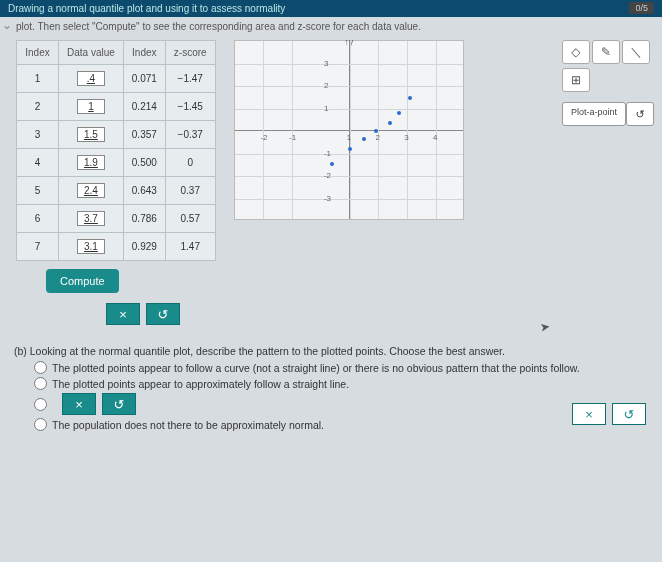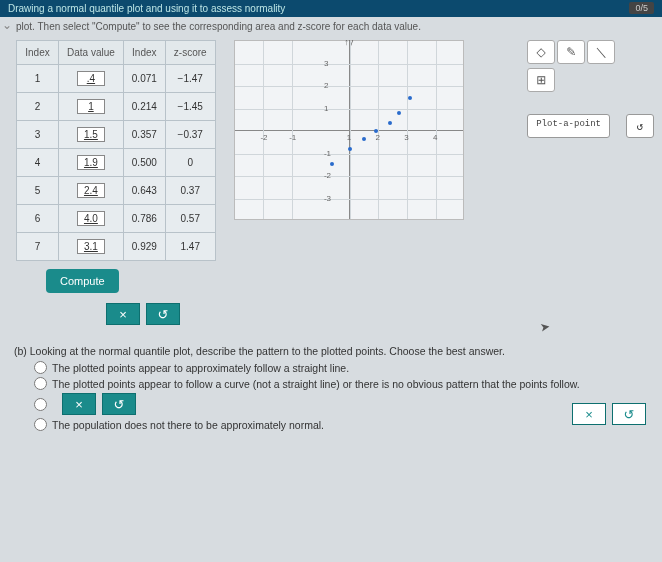--- a/index.html
+++ b/index.html
@@ -118,21 +118,21 @@
   }
   .tool-row { display: flex; gap: 2px;}
   .tool-btn {
     width: 28px; height: 24px;
     background: #fff;
     border: 1px solid #aaa;
     border-radius: 3px;
     display:flex;align-items:center;justify-content:center;
     font-size:12px;color:#555;cursor:pointer;
   }
-  .plot-point-row { display:flex; gap:16px; margin-top:18px;font-family:Liberation Mono, monospace;}
+  .plot-point-row { display:flex; gap:0; margin-top:6px;}
   .plot-point-btn {
     background:#fff;border:1px solid #999;border-radius:3px;
     padding:4px 8px;font-size:9px;color:#444;cursor:pointer;
   }
   .undo-small { width:28px;height:24px;background:#fff;border:1px solid #999;border-radius:3px;display:flex;align-items:center;justify-content:center;cursor:pointer;}
   .questions { padding: 10px 14px; font-size: 10.5px; color:#333;}
   .questions .q { margin: 6px 0 4px 0;}
   .opt { margin: 3px 0 3px 20px; display:flex; align-items:center; gap:5px;}
   .opt input[type=radio]{ cursor:pointer;}
   .inline-btns { display:inline-flex; gap:6px; margin-left:10px; vertical-align:middle;}
@@ -188,21 +188,21 @@
             <td>0</td>
           </tr>
           <tr>
             <td>5</td>
             <td class="inputcell"><span>2.4</span></td>
             <td>0.643</td>
             <td>0.37</td>
           </tr>
           <tr>
             <td>6</td>
-            <td class="inputcell"><span>4.0</span></td>
+            <td class="inputcell"><span>3.7</span></td>
             <td>0.786</td>
             <td>0.57</td>
           </tr>
           <tr>
             <td>7</td>
             <td class="inputcell"><span>3.1</span></td>
             <td>0.929</td>
             <td>1.47</td>
           </tr>
         </tbody>
@@ -267,25 +267,25 @@
     </div>
   </div>
 </div>
 
 <span class="cursor-icon">➤</span>
 
 <div class="questions">
   <div class="q">(b) Looking at the normal quantile plot, describe the pattern to the plotted points. Choose the best answer.</div>
   <label class="opt">
     <input type="radio" name="qb" style="">
-    <span>The plotted points appear to approximately follow a straight line.</span>
+    <span>The plotted points appear to follow a curve (not a straight line) or there is no obvious pattern that the points follow.</span>
   </label>
   <label class="opt">
     <input type="radio" name="qb" style="">
-    <span>The plotted points appear to follow a curve (not a straight line) or there is no obvious pattern that the points follow.</span>
+    <span>The plotted points appear to approximately follow a straight line.</span>
   </label>
   <div class="float-btns-right q-b-btns">
     <button class="teal-btn" style="background:#fff;color:#1a8b8b;">×</button>
     <button class="teal-btn" style="background:#fff;color:#1a8b8b;">↺</button>
   </div>
 
   <label class="opt">
     <input type="radio" name="qc" style="">
     <span class="inline-btns">
       <button class="teal-btn">×</button>

